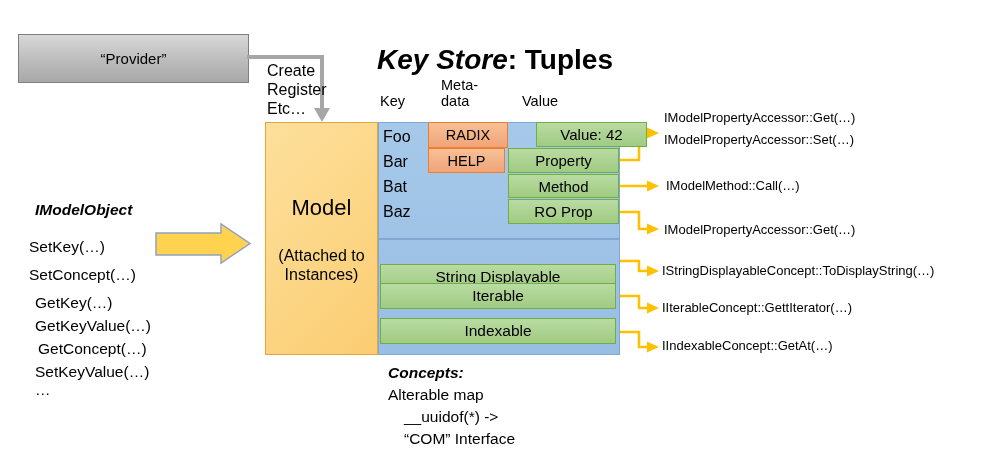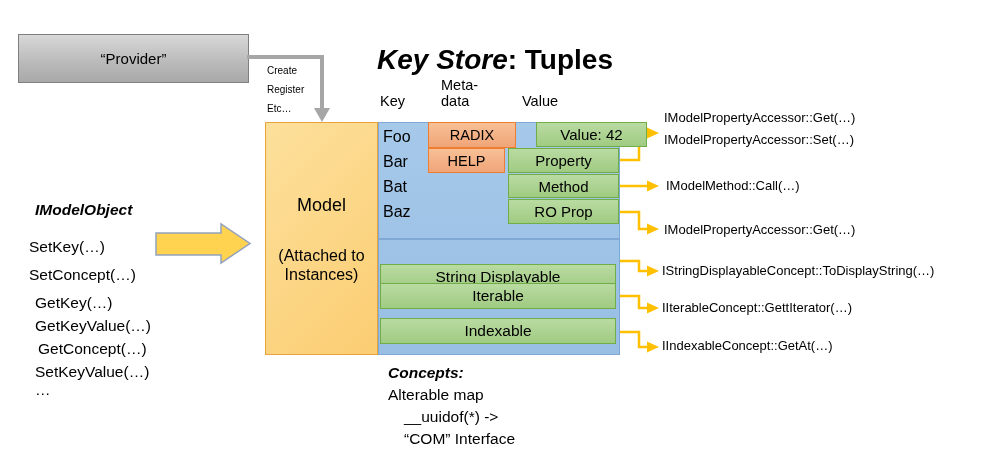--- a/index.html
+++ b/index.html
@@ -9,33 +9,33 @@
   }
   .abs{position:absolute;}
   .ctr{display:flex;align-items:center;justify-content:center;text-align:center;}
 
   .provider{
     left:18px;top:34px;width:229px;height:47px;
     background:linear-gradient(#d8d8d8,#b9b9b9 60%,#a9a9a9);
     border:1.5px solid #7f7f7f;font-size:15px;
   }
 
-  .caption{left:267px;top:61px;font-size:10px;line-height:19px;}
+  .caption{left:267px;top:61px;font-size:16px;line-height:19px;}
 
   .title{left:375px;top:44px;width:240px;text-align:center;font-size:28px;font-weight:bold;white-space:nowrap;}
   .title .em{font-style:italic;}
 
   .colhead{font-size:14.5px;line-height:16px;}
 
   .model{
     left:265px;top:122px;width:113px;height:233px;
     background:linear-gradient(135deg,#fde09c,#fbcd72);
     border:1.5px solid #e8a33d;box-sizing:border-box;
   }
-  .model-label{left:265px;top:195px;width:113px;text-align:center;font-size:18px;}
+  .model-label{left:265px;top:195px;width:113px;text-align:center;font-size:22px;}
   .model-sub{left:258px;top:246px;width:127px;text-align:center;font-size:16px;line-height:19px;}
 
   .bluebox{
     left:378px;top:122px;width:242px;height:233px;
     background:linear-gradient(#a6c9ea,#98bee3);
     border:1px solid #7fa8d4;box-sizing:border-box;
   }
   .bluediv{left:378px;top:238px;width:242px;height:2px;background:#7fa8d4;}
 
   .keylabel{left:383px;width:50px;height:22px;color:#000000;font-size:16px;}
@@ -125,21 +125,21 @@
   </div>
 
   <div class="abs bluebox"></div>
   <div class="abs bluediv"></div>
 
   <div class="abs keylabel" style="top:128px;">Foo</div>
   <div class="abs keylabel" style="top:153px;">Bar</div>
   <div class="abs keylabel" style="top:178px;">Bat</div>
   <div class="abs keylabel" style="top:203px;">Baz</div>
 
-  <div class="abs ctr metacell" style="left:428px;top:122px;width:88px;height:26px;">RADIX</div>
+  <div class="abs ctr metacell" style="left:428px;top:122px;width:80px;height:26px;">RADIX</div>
   <div class="abs ctr metacell" style="left:428px;top:148px;width:77px;height:25px;">HELP</div>
 
   <div class="abs ctr gcell" style="left:508px;top:122px;width:111px;height:25px;margin-left:28px;">Value: 42</div>
   <div class="abs ctr gcell" style="left:508px;top:148px;width:111px;height:25px;">Property</div>
   <div class="abs ctr gcell" style="left:508px;top:174px;width:111px;height:24px;">Method</div>
   <div class="abs ctr gcell" style="left:508px;top:199px;width:111px;height:25px;">RO Prop</div>
 
   <div class="abs ctr band" style="left:380px;top:248px;width:236px;height:26px;margin-top:16px;">String Displayable</div>
   <div class="abs ctr band" style="left:380px;top:283px;width:236px;height:26px;">Iterable</div>
   <div class="abs ctr band" style="left:380px;top:318px;width:236px;height:26px;">Indexable</div>

